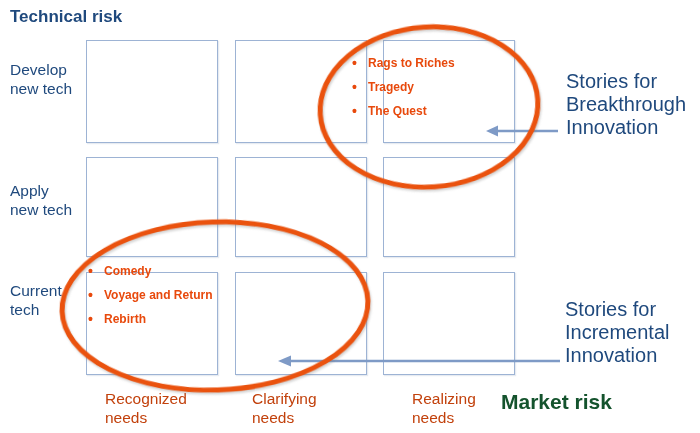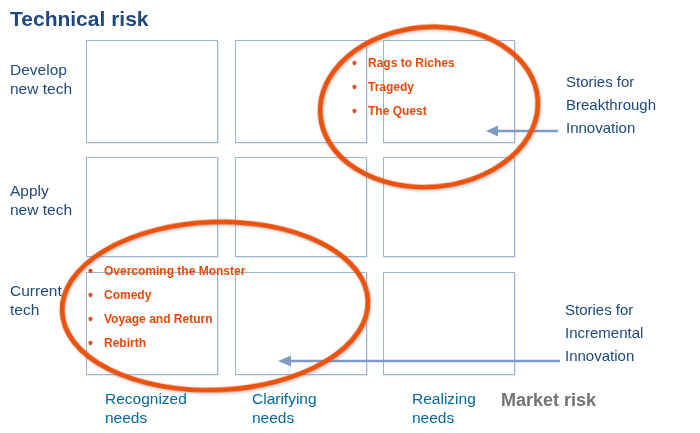--- a/index.html
+++ b/index.html
@@ -8,21 +8,21 @@
     position: relative;
     width: 700px;
     height: 433px;
     background: #ffffff;
     overflow: hidden;
     font-family: "Liberation Sans", sans-serif;
   }
   .axis-title-y {
     position: absolute;
     left: 10px; top: 7px;
-    font-size: 21px;
+    font-size: 17px;
     font-weight: bold;
     color: #1F497D;
   }
   .row-label {
     position: absolute;
     left: 10px;
     width: 78px;
     font-size: 15.5px;
     line-height: 19px;
     color: #1F497D;
@@ -41,36 +41,36 @@
   .c2 { left: 235px; width: 132px; }
   .c3 { left: 383px; width: 132px; }
   .r1 { top: 40px;  height: 103px; }
   .r2 { top: 157px; height: 100px; }
   .r3 { top: 272px; height: 103px; }
   .col-label {
     position: absolute;
     top: 389px;
     font-size: 15.5px;
     line-height: 19px;
-    color: #0369a1;
+    color: #c2410c;
     white-space: pre-line;
   }
   .col-label.p1 { left: 105px; }
   .col-label.p2 { left: 252px; }
   .col-label.p3 { left: 412px; }
   .axis-title-x {
     position: absolute;
     left: 501px; top: 390px;
-    font-size: 18px;
+    font-size: 21px;
     font-weight: bold;
-    color: #737373;
+    color: #14532d;
   }
   .caption {
     position: absolute;
-    font-size: 15px;
+    font-size: 20px;
     line-height: 23px;
     color: #1F497D;
     white-space: pre-line;
   }
   .caption.breakthrough { left: 566px; top: 70px; }
   .caption.incremental  { left: 565px; top: 298px; }
   ul.stories {
     position: absolute;
     list-style: none;
     font-size: 12px;
@@ -128,21 +128,20 @@
 
   <div class="axis-title-x">Market risk</div>
 
   <ul class="stories breakthrough">
     <li>Rags to Riches</li>
     <li>Tragedy</li>
     <li>The Quest</li>
   </ul>
 
   <ul class="stories incremental">
-    <li>Overcoming the Monster</li>
     <li>Comedy</li>
     <li>Voyage and Return</li>
     <li>Rebirth</li>
   </ul>
 
   <div class="caption breakthrough">Stories for
 Breakthrough
 Innovation</div>
   <div class="caption incremental">Stories for
 Incremental

